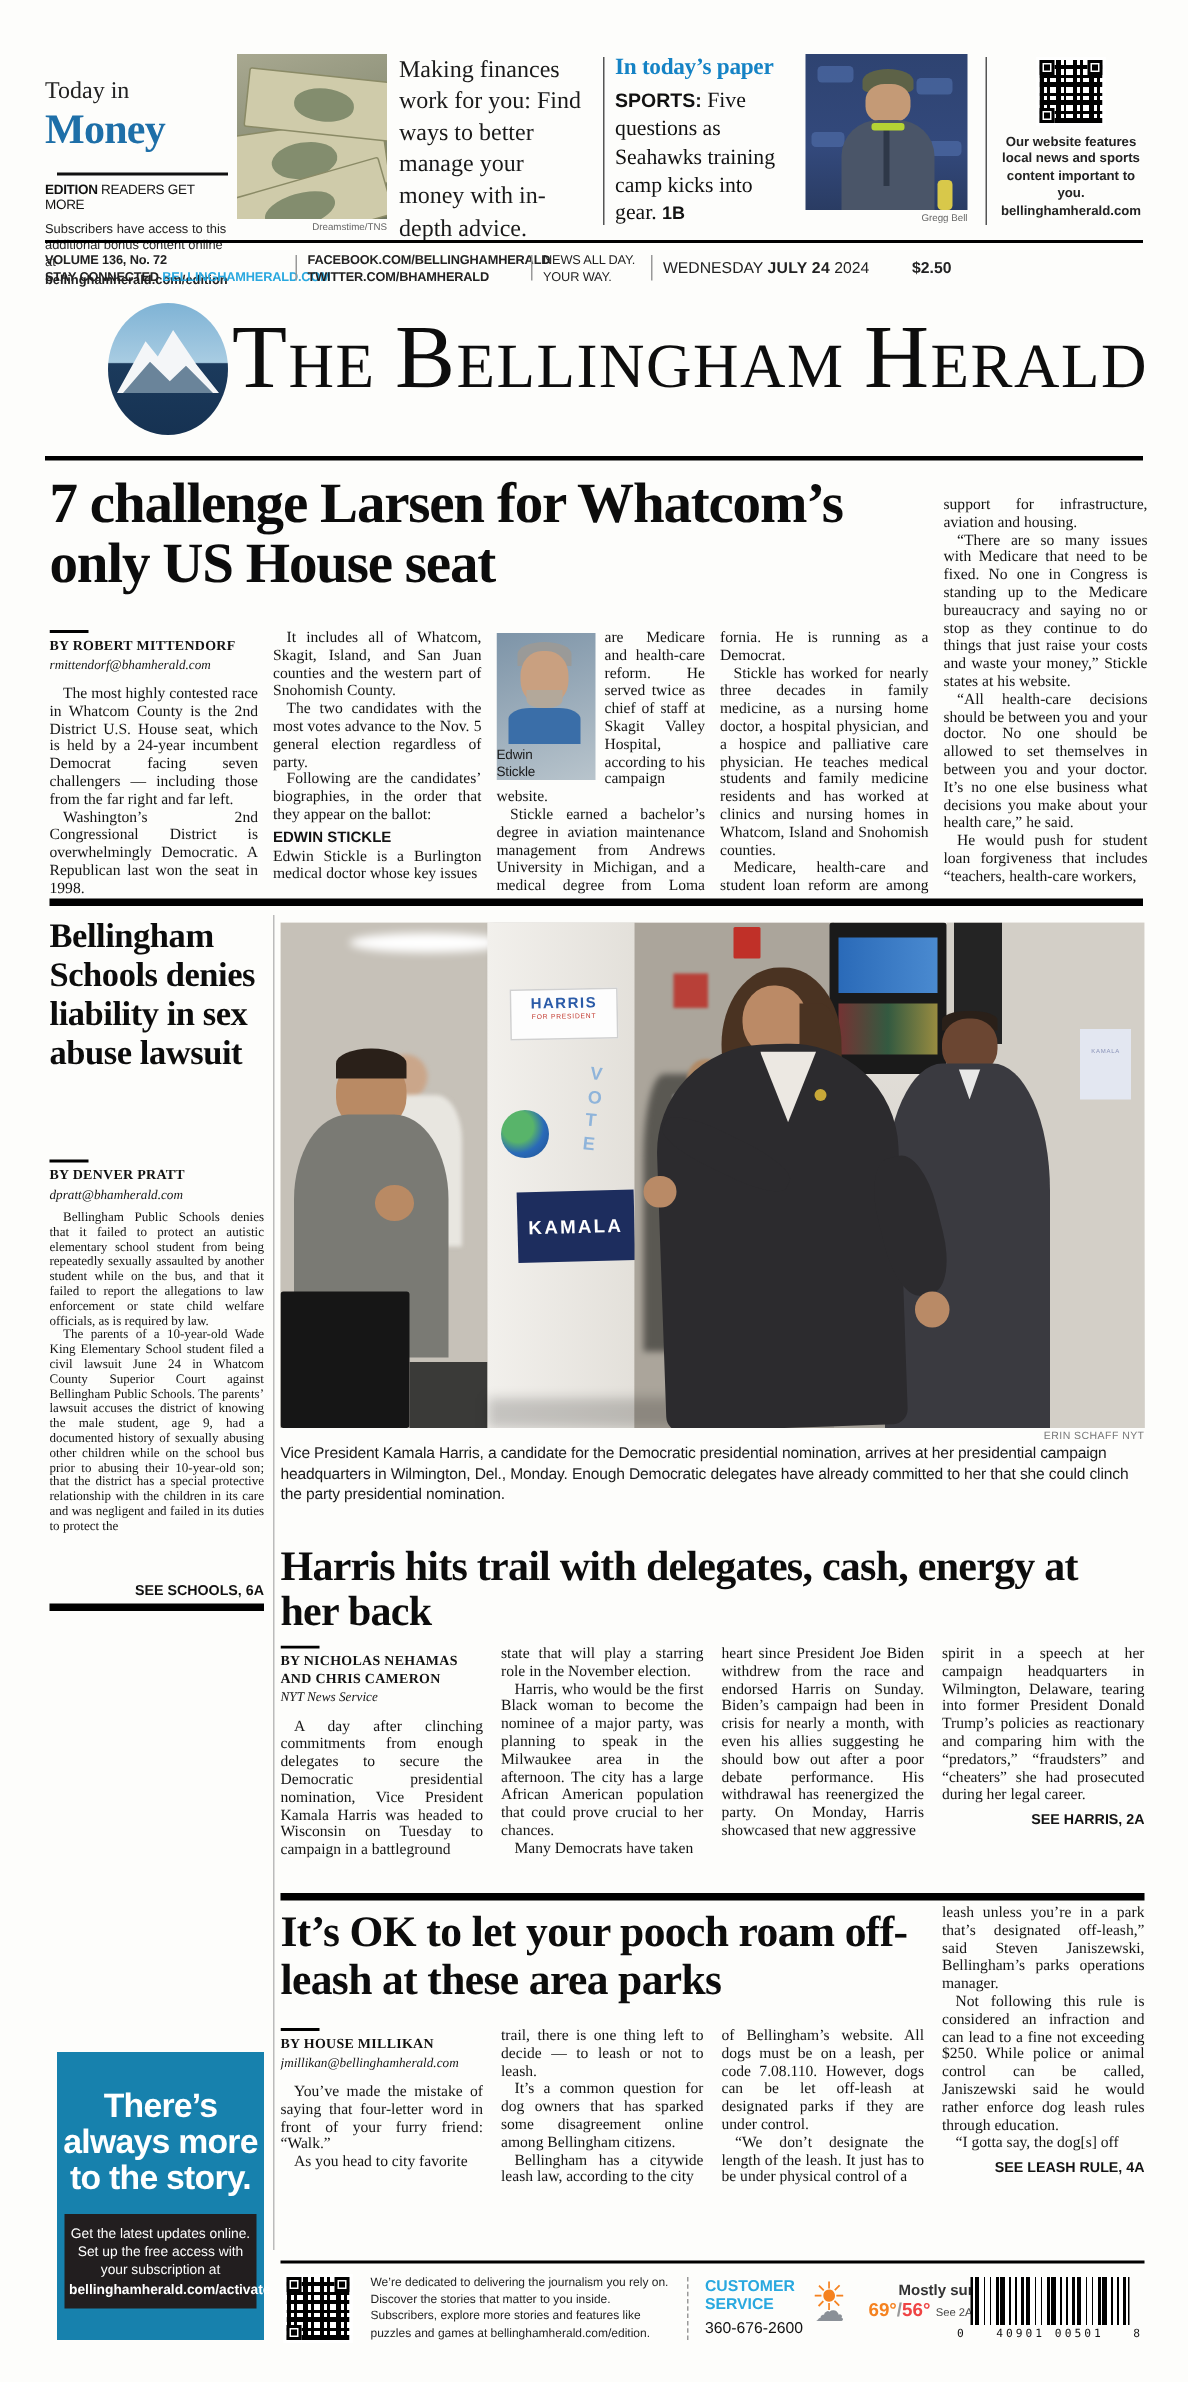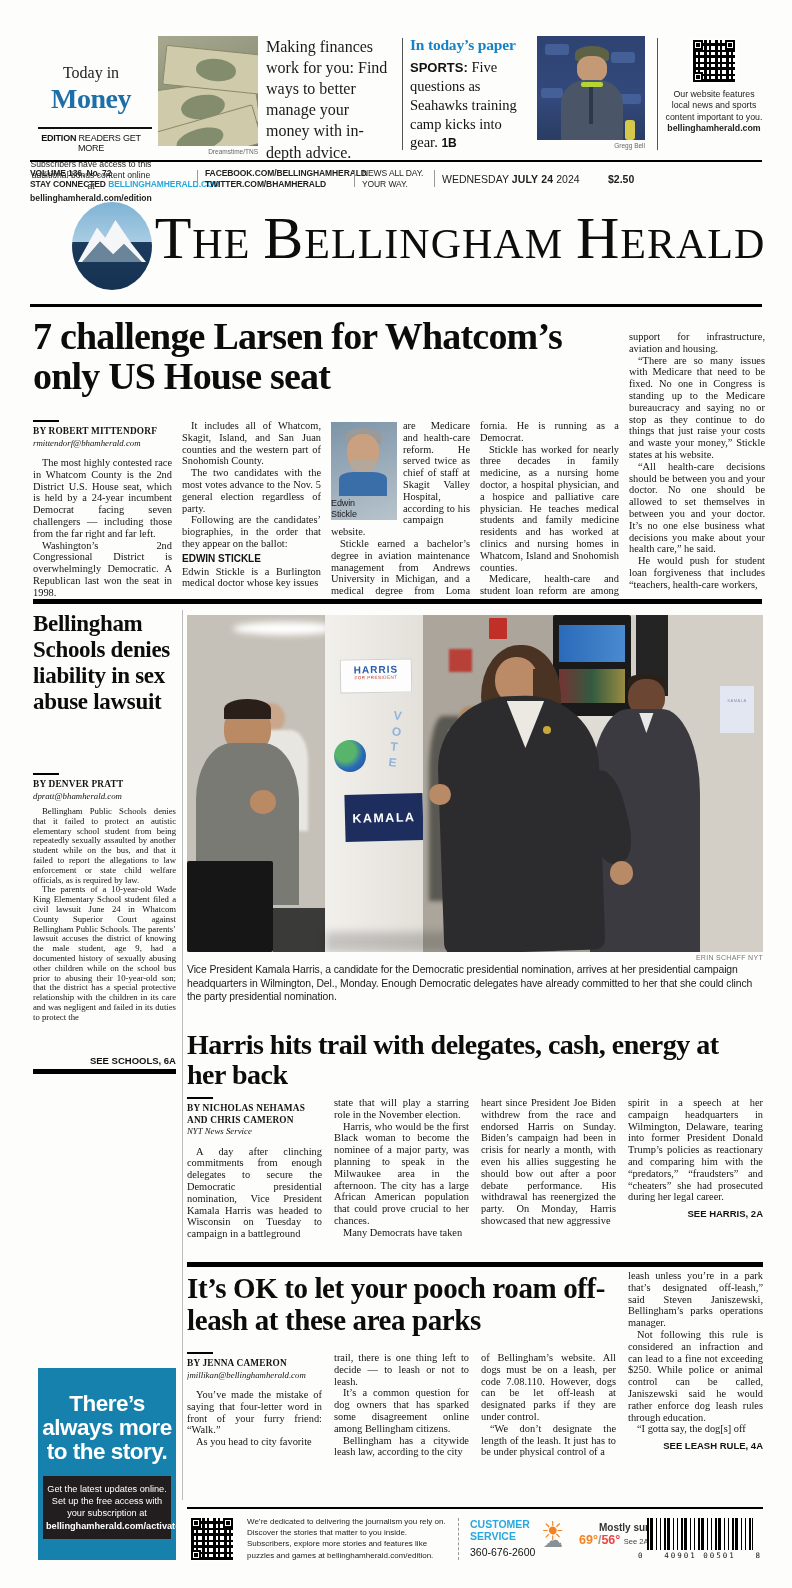--- a/index.html
+++ b/index.html
@@ -7,21 +7,21 @@
   #page {
     position:relative; width:792px; height:1588px; margin:0 auto;
     background:#fdfdfb; overflow:hidden;
     font-family:"Liberation Serif", serif; color:#111;
   }
   .abs { position:absolute; }
   .b { font-weight:bold; }
   .right { text-align:right; }
 
   
-  .today-block { left:30px; top:64px; width:122px; text-align:center; }
+  .today-block { left:30px; top:52px; width:122px; text-align:left; }
   .today-in { font-size:16px; color:#222; }
   .money-word { font-size:28px; font-weight:bold; color:#1e6fa8; margin-top:1px; letter-spacing:-0.5px; }
   .ed-rule { height:2px; background:#111; margin:12px 0 4px 8px; }
   .ed-line { font-family:"Liberation Sans",sans-serif; font-size:9px; letter-spacing:-0.2px; color:#111; }
   .ed-sub { font-family:"Liberation Sans",sans-serif; font-size:8.6px; line-height:1.3; margin-top:6px; color:#222; }
   .photo-credit { font-family:"Liberation Sans",sans-serif; font-size:6.5px; color:#666; }
   .finance-blurb { left:266px; top:36px; width:128px; font-size:16px; line-height:1.32; color:#1a1a1a; }
   .vrule { width:1px; background:#555; }
   .itp-head { font-size:15.5px; font-weight:bold; color:#1583c5; margin-bottom:4px; letter-spacing:-0.2px; }
   .sports-line { font-size:14.5px; line-height:1.3; }
@@ -30,21 +30,21 @@
   .qr-block { left:664px; top:38px; width:100px; text-align:center; }
   .qr {
     position:relative; background:#fff; border:2px solid #fff;
     background-image:
       repeating-linear-gradient(90deg,#000 0 3px,transparent 3px 5px,#000 5px 7px,transparent 7px 11px),
       repeating-linear-gradient(0deg,#000 0 3px,#fff 3px 6px,#000 6px 8px,#fff 8px 12px);
   }
   .qr .f { position:absolute; width:10px; height:10px; border:2px solid #000; background:#fff; }
   .qr .f i { display:block; width:4px; height:4px; background:#000; margin:1px; }
   .qr .f.tl { left:0; top:0; } .qr .f.tr { right:0; top:0; } .qr .f.bl { left:0; bottom:0; }
-  .qr-text { font-family:"Liberation Sans",sans-serif; font-size:8.8px; line-height:1.3; margin-top:5px; color:#222; }
+  .qr-text { font-family:"Liberation Sans",sans-serif; font-size:8.8px; line-height:1.3; margin-top:5px; color:#222;font-weight:bold; }
 
   
   .rule { background:#000; }
   .info { font-family:"Liberation Sans",sans-serif; font-size:8.5px; line-height:1.35; font-weight:bold; color:#222; letter-spacing:-0.1px; }
   .cyan { color:#29a8df; }
   .info-date { font-family:"Liberation Sans",sans-serif; font-size:10.5px; color:#222; }
   .heavy { font-weight:bold; letter-spacing:0.2px; }
   .logo { left:72px; top:202px; width:80px; height:88px; border-radius:50%;
     background:linear-gradient(180deg,#7fb3d5 0%,#a8cce2 45%,#1b3a5c 46%,#163252 100%); overflow:hidden; }
   .logo .mtn { position:absolute; left:6px; top:18px; width:68px; height:42px; background:#f4f6f8;
@@ -352,21 +352,21 @@
     <p class="noind">spirit in a speech at her campaign headquarters in Wilmington, Delaware, tearing into former President Donald Trump’s policies as reactionary and comparing him with the “predators,” “fraudsters” and “cheaters” she had prosecuted during her legal career.</p>
     <div class="jump">SEE HARRIS, 2A</div>
   </div>
 
   <div class="abs bar" style="left:187px;top:1262px;width:576px;"></div>
 
   <div class="abs headline" style="left:187px;top:1273px;width:440px;font-size:29px;line-height:1.1;letter-spacing:-0.4px;">It’s OK to let your pooch roam off-leash at these area parks</div>
 
   <div class="abs col" style="left:187px;top:1352px;width:135px;height:140px;">
     <div class="byline-rule"></div>
-    <div class="byline">BY JENNA CAMERON</div>
+    <div class="byline">BY HOUSE MILLIKAN</div>
     <div class="byline-email">jmillikan@bellinghamherald.com</div>
     <p>You’ve made the mistake of saying that four-letter word in front of your furry friend: “Walk.”</p>
     <p>As you head to city favorite</p>
   </div>
   <div class="abs col" style="left:334px;top:1352px;width:135px;height:140px;">
     <p class="noind">trail, there is one thing left to decide — to leash or not to leash.</p>
     <p>It’s a common question for dog owners that has sparked some disagreement online among Bellingham citizens.</p>
     <p>Bellingham has a citywide leash law, according to the city</p>
   </div>
   <div class="abs col" style="left:481px;top:1352px;width:135px;height:140px;">

